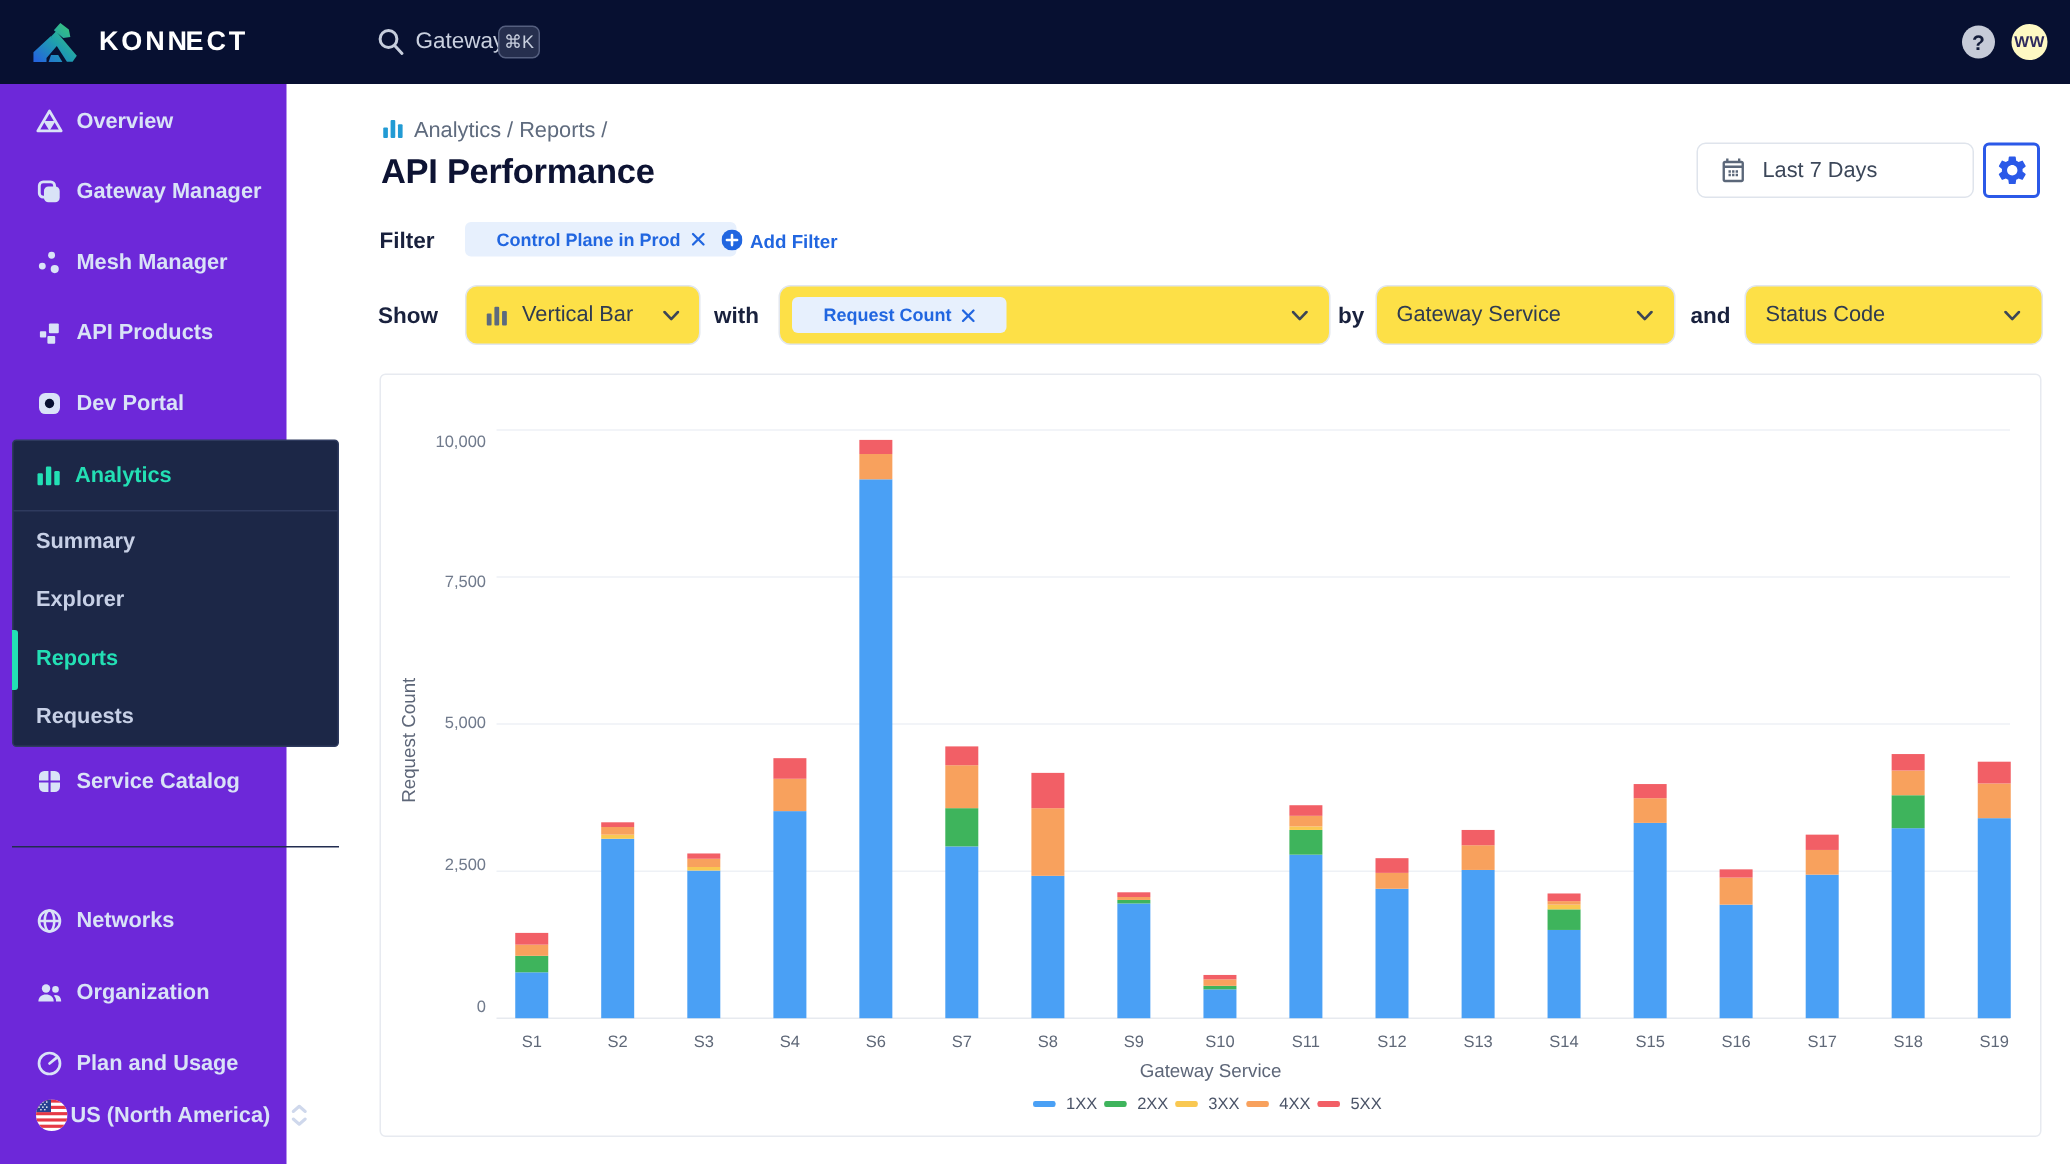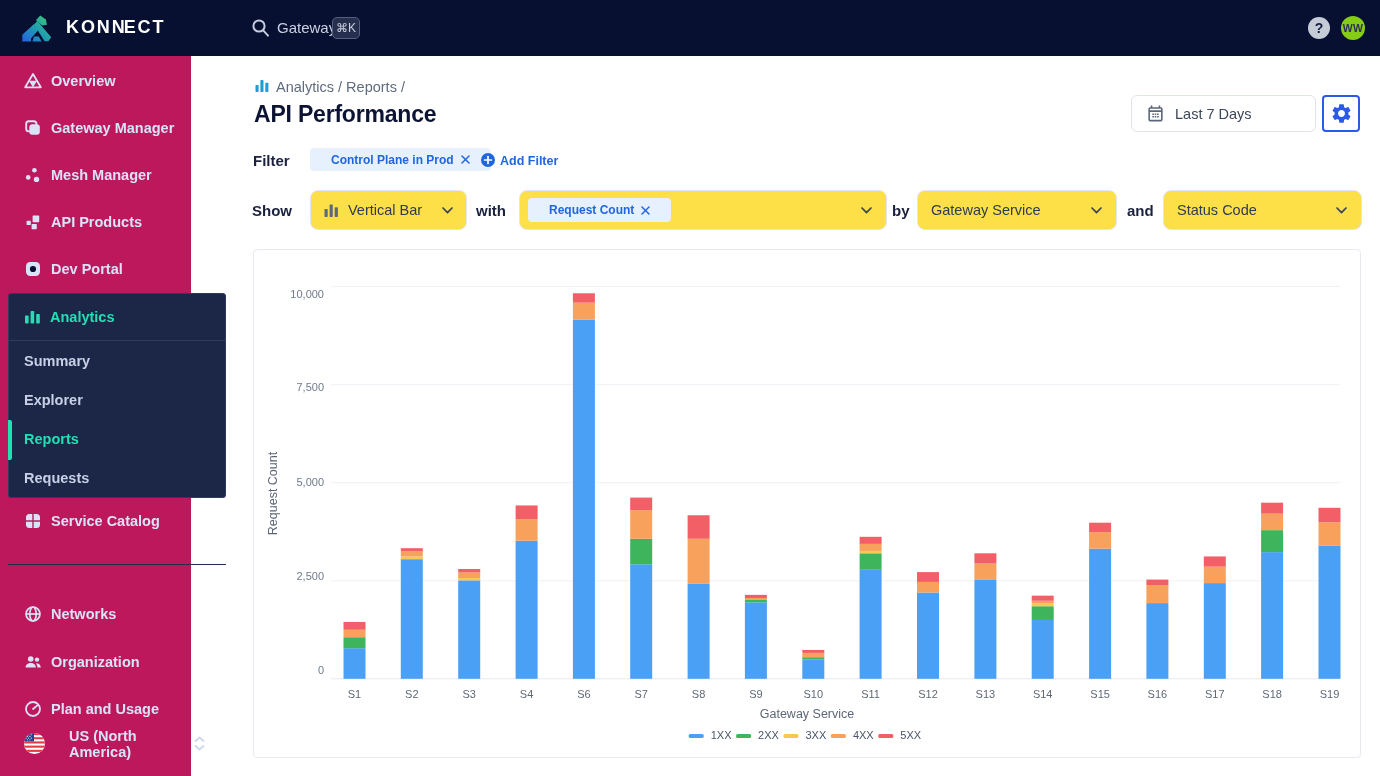--- a/index.html
+++ b/index.html
@@ -1,19 +1,19 @@
 <!DOCTYPE html>
 <html><head><meta charset="utf-8">
 <style>
 *{margin:0;padding:0;box-sizing:border-box}
 html,body{width:1380px;height:776px;overflow:hidden;background:#fff;font-family:"Liberation Sans",sans-serif}
 body{position:relative}
 .abs{position:absolute}
 .topbar{position:absolute;left:0;top:0;width:1380px;height:56px;background:#071031}
-.sidebar{position:absolute;left:0;top:56px;width:191px;height:720px;background:#be185d}
+.sidebar{position:absolute;left:0;top:56px;width:191px;height:720px;background:#6d28d9}
 .srow{position:absolute;left:24px;display:flex;align-items:center;gap:9px;height:20px;color:#d9e3f7;font-size:14.5px;font-weight:700}
 .srow svg{flex:0 0 auto}
 .panel{position:absolute;left:8px;top:237px;width:218px;height:205px;background:#1c2747;border:1px solid #2e3a5e;border-radius:3px}
 .sub{position:absolute;left:24px;color:#c7d0e6;font-size:14.5px;font-weight:700;height:18px;display:flex;align-items:center}
 .sel{position:absolute;height:40px;background:#fde047;border:1px solid #e1e6ee;border-radius:8px;display:flex;align-items:center}
 .chip{background:#e7f0fd;border-radius:4px;color:#2166e0;font-size:12px;font-weight:700;display:flex;align-items:center;gap:7px;padding:0 21px;height:23px}
 .lbl{position:absolute;font-size:15px;font-weight:700;color:#19213d;height:20px;display:flex;align-items:center}
 .seltxt{font-size:14.5px;color:#2f3b50}
 </style></head><body>
 
@@ -32,21 +32,21 @@
 <path fill="url(#kg)" d="M12.0 22.6 L16.8 22.6 L19.6 27.4 L10.4 27.4 Z"></path>
 </svg>
 <div class="abs" style="left:66px;top:17px;color:#fff;font-size:18px;font-weight:700;letter-spacing:1.9px">KON<span style="letter-spacing:-1px">N</span>ECT</div>
 <svg class="abs" style="left:251px;top:18px" width="19" height="20" viewBox="0 0 19 20" fill="none" stroke="#c6cddc" stroke-width="2" stroke-linecap="round">
 <circle cx="8" cy="8" r="5.6"></circle>
       <line x1="12.4" y1="12.6" x2="17" y2="17.6"></line>
     </svg>
 <div class="abs" style="left:277px;top:19px;color:#c9d0df;font-size:15px">Gateway</div>
 <div class="abs" style="left:332px;top:17px;width:28px;height:22px;background:#262f4e;border:1px solid#555f7f;border-radius:5px;display:flex;align-items:center;justify-content:center;color:#c9d0df;font-size:12px">⌘K</div>
 <div class="abs" style="left:1308px;top:17px;width:22px;height:22px;border-radius:50%;background:#c6cbd8;display:flex;align-items:center;justify-content:center;color:#131c3a;font-size:14px;font-weight:700">?</div>
-<div class="abs" style="left:1341px;top:16px;width:24px;height:24px;border-radius:50%;background:#84cc16;display:flex;align-items:center;justify-content:center;color:#2e2a5e;font-size:10.5px;font-weight:700;letter-spacing:.3px">WW</div>
+<div class="abs" style="left:1341px;top:16px;width:24px;height:24px;border-radius:50%;background:#fef9c3;display:flex;align-items:center;justify-content:center;color:#2e2a5e;font-size:10.5px;font-weight:700;letter-spacing:.3px">WW</div>
 </div>
 <div class="sidebar">
 <div class="srow" style="top:15px;color:#d9e3f7">
       <svg width="18" height="18" viewBox="0 0 18 18">
         <path d="M9 2 L16.8 15.3 H1.2 Z" fill="none" stroke="#d9e3f7" stroke-width="1.8" stroke-linejoin="round"></path>
         <path d="M4.9 8.7 h8.2 L9 15.2 Z" fill="#d9e3f7"></path>
       </svg>
       <span>Overview</span>
     </div>
 <div class="srow" style="top:62px;color:#d9e3f7">
@@ -121,21 +121,21 @@
       </svg>
       <span>Organization</span>
     </div>
 <div class="srow" style="top:643px;color:#d9e3f7">
       <svg width="18" height="18" viewBox="0 0 18 18" fill="none" stroke="#d9e3f7" stroke-width="1.8">
         <circle cx="9" cy="9" r="7"></circle>
         <path d="M9 9 L13.4 5.4" stroke-linecap="round"></path>
       </svg>
       <span>Plan and Usage</span>
     </div>
-<div class="srow" style="top:677px;height:21px;gap:24px">
+<div class="srow" style="top:677px;height:21px;gap:2px">
       <svg width="21" height="21" viewBox="0 0 21 21">
         <defs>
           <clipPath id="fc">
             <circle cx="10.5" cy="10.5" r="10.5"></circle>
           </clipPath>
         </defs>
         <g clip-path="url(#fc)">
           <rect width="21" height="21" fill="#fff"></rect>
           <g fill="#e63946">
             <rect y="0" width="21" height="2.1"></rect>

